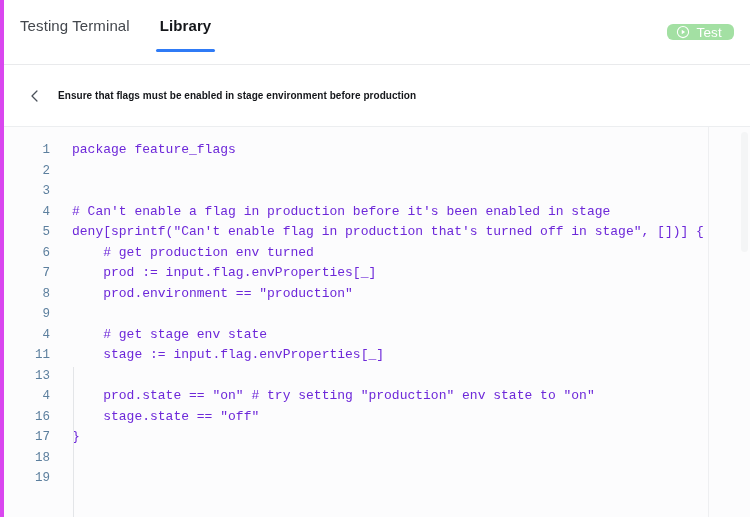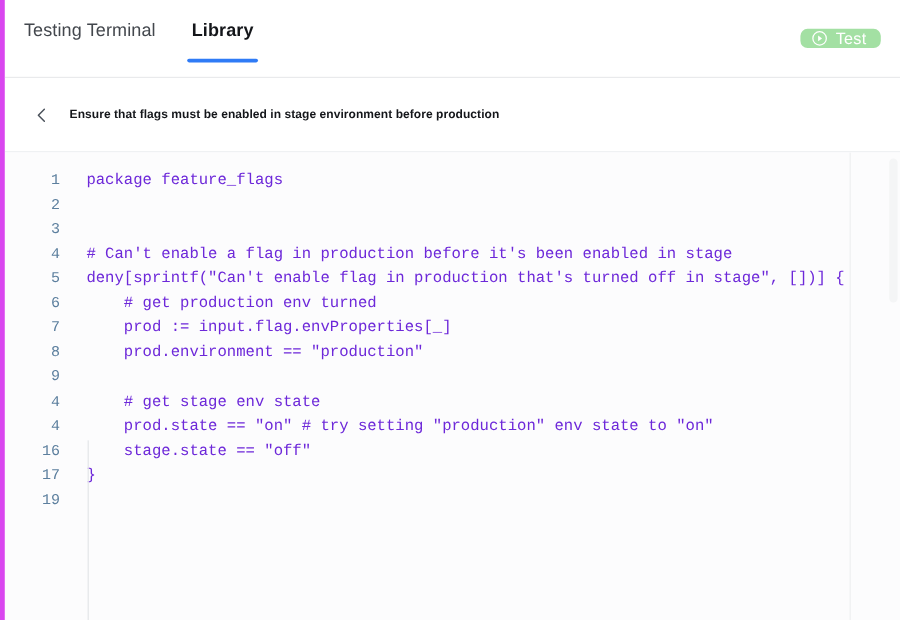--- a/index.html
+++ b/index.html
@@ -238,23 +238,26 @@
           <div class="code-line"><span class="gutter">1</span><span class="code-text">package feature_flags</span></div>
           <div class="code-line"><span class="gutter">2</span><span class="code-text"></span></div>
           <div class="code-line"><span class="gutter">3</span><span class="code-text"></span></div>
           <div class="code-line"><span class="gutter">4</span><span class="code-text"># Can't enable a flag in production before it's been enabled in stage</span></div>
           <div class="code-line"><span class="gutter">5</span><span class="code-text">deny[sprintf("Can't enable flag in production that's turned off in stage", [])] {</span></div>
           <div class="code-line"><span class="gutter">6</span><span class="code-text">    # get production env turned</span></div>
           <div class="code-line"><span class="gutter">7</span><span class="code-text">    prod := input.flag.envProperties[_]</span></div>
           <div class="code-line"><span class="gutter">8</span><span class="code-text">    prod.environment == "production"</span></div>
           <div class="code-line"><span class="gutter">9</span><span class="code-text"></span></div>
           <div class="code-line"><span class="gutter">4</span><span class="code-text">    # get stage env state</span></div>
+          <div class="code-line"><span class="gutter">11</span><span class="code-text">    stage := input.flag.envProperties[_]</span></div>
+          <div class="code-line"><span class="gutter">13</span><span class="code-text"></span></div>
           <div class="code-line"><span class="gutter">4</span><span class="code-text">    prod.state == "on" # try setting "production" env state to "on"</span></div>
           <div class="code-line"><span class="gutter">16</span><span class="code-text">    stage.state == "off"</span></div>
           <div class="code-line"><span class="gutter">17</span><span class="code-text">}</span></div>
+          <div class="code-line"><span class="gutter">18</span><span class="code-text"></span></div>
           <div class="code-line"><span class="gutter">19</span><span class="code-text"></span></div>
         </div>
     </div>
     <div class="indent-guide"></div>
     <div class="right-rail"></div>
     <div class="scroll-thumb"></div>
   </div>
 
 </div>
 

